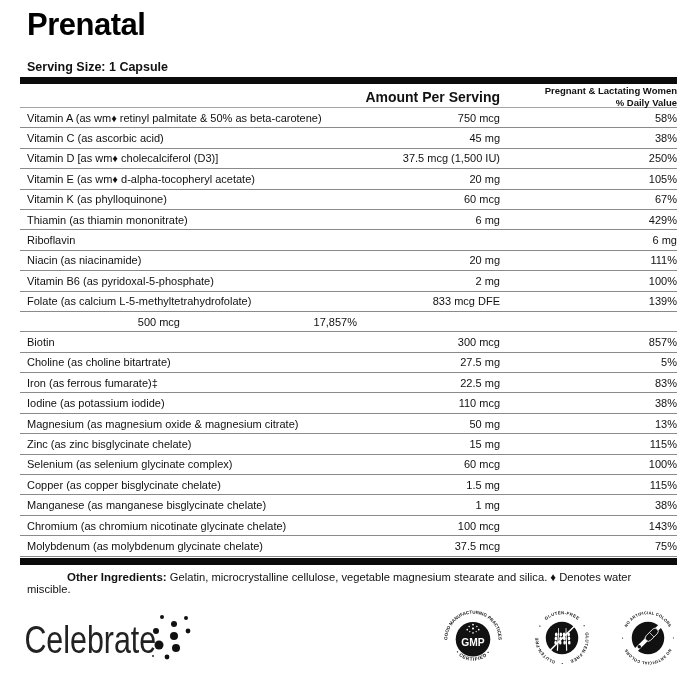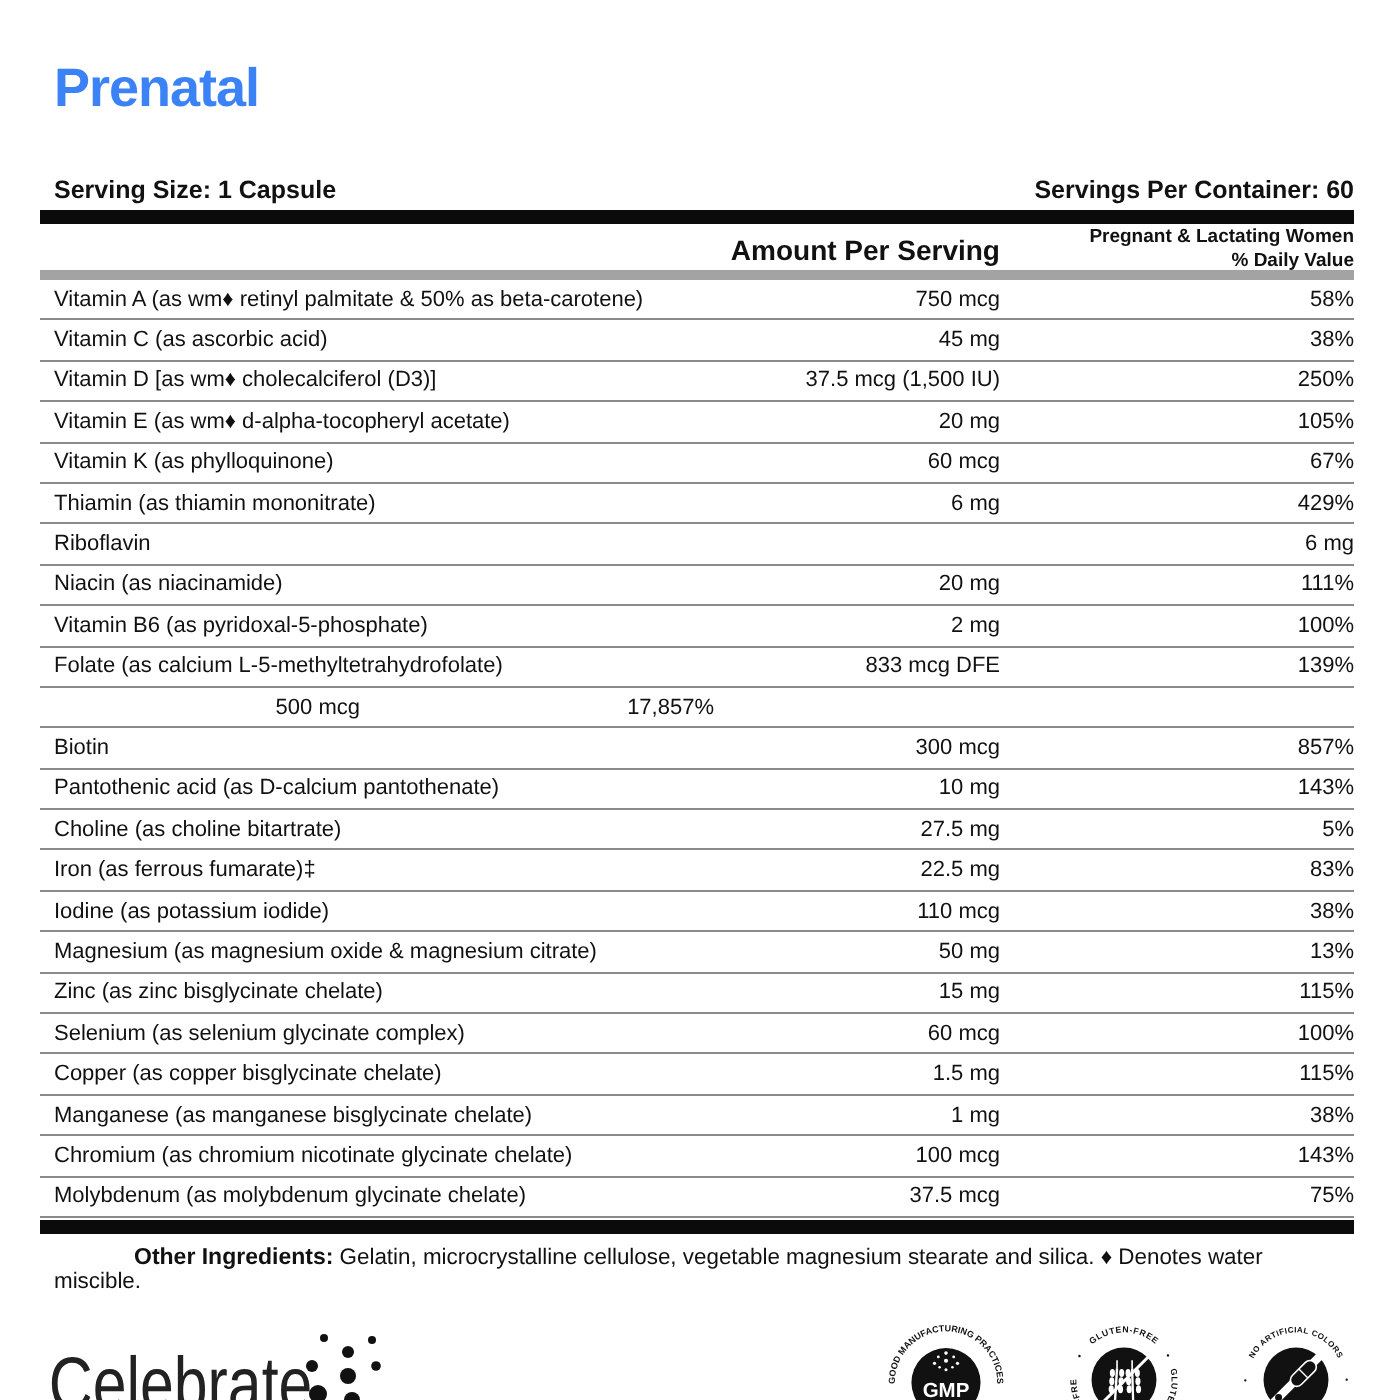--- a/index.html
+++ b/index.html
@@ -1,31 +1,31 @@
 <!DOCTYPE html>
 <html><head>
 <meta charset="utf-8">
 <style>
   html,body{margin:0;padding:0;background:#fff;}
   .page{position:relative;width:700px;height:700px;background:#ffffff;
         font-family:"Liberation Sans",sans-serif;color:#111;overflow:hidden;}
   .sheet{margin-left:20px;width:657px;}
-  .title{font-size:27px;font-weight:800;letter-spacing:-0.5px;color:#3b82f6;
-         margin:0;padding:29px 0 0 7px;}
+  .title{font-size:31px;font-weight:800;letter-spacing:-0.5px;color:#000000;
+         margin:0;padding:7px 0 0 7px;}
   .serving-row{display:flex;justify-content:space-between;align-items:baseline;
-         margin-top:28px;font-size:12.5px;font-weight:bold;}
+         margin-top:17px;font-size:12.5px;font-weight:bold;}
   .serving-row .left{padding-left:7px;}
   .bar{height:7px;background:#0b0b0b;}
   .bar.top{margin-top:3px;}
   .bar.bottom{margin-top:1px;}
   .col-headers{display:flex;align-items:center;margin-top:2px;height:21px;}
   .col-headers .spacer{flex:1;}
   .col-headers .amt-head{width:160px;text-align:right;font-size:14px;font-weight:bold;}
   .col-headers .dv-head{width:177px;text-align:right;font-size:9.5px;font-weight:bold;line-height:1.2;}
-  .rows{border-top:5px solid #a3a3a3;}
+  .rows{border-top:1px solid #a3a3a3;}
   .row{display:flex;align-items:center;height:19.4px;border-bottom:1px solid #8a8a8a;
        font-size:11px;}
   .row .c-name{flex:1;padding-left:7px;white-space:nowrap;}
   .row .c-amt{width:160px;text-align:right;white-space:nowrap;}
   .row .c-dv{width:177px;text-align:right;white-space:nowrap;}
   .other{margin:6px 0 0 0;padding-left:7px;font-size:11.2px;}
   .other b{font-size:11.5px;margin-left:40px;}
   .bottom-row{display:flex;align-items:center;margin-top:10px;height:66px;}
   .logo{margin-left:2px;}
   .badges{margin-left:auto;display:flex;gap:28px;align-items:center;margin-right:0px;}
@@ -34,21 +34,20 @@
 </head>
 <body>
 
 <div class="page">
   <div class="sheet">
 
     <h1 class="title">Prenatal</h1>
 
     <div class="serving-row">
       <span class="left">Serving Size: 1 Capsule</span>
-      <span class="right">Servings Per Container: 60</span>
     </div>
 
     <div class="bar top"></div>
 
     <div class="col-headers">
       <div class="spacer"></div>
       <div class="amt-head">Amount Per Serving</div>
       <div class="dv-head">
         <div>Pregnant &amp; Lactating Women</div>
         <div>% Daily Value</div>
@@ -106,25 +105,20 @@
           <div class="c-dv">139%</div>
         </div>
         <div class="row">
           <div class="c-amt">500 mcg</div>
           <div class="c-dv">17,857%</div>
         </div>
         <div class="row">
           <div class="c-name">Biotin</div>
           <div class="c-amt">300 mcg</div>
           <div class="c-dv">857%</div>
-        </div>
-        <div class="row">
-          <div class="c-name">Pantothenic acid (as D-calcium pantothenate)</div>
-          <div class="c-amt">10 mg</div>
-          <div class="c-dv">143%</div>
         </div>
         <div class="row">
           <div class="c-name">Choline (as choline bitartrate)</div>
           <div class="c-amt">27.5 mg</div>
           <div class="c-dv">5%</div>
         </div>
         <div class="row">
           <div class="c-name">Iron (as ferrous fumarate)‡</div>
           <div class="c-amt">22.5 mg</div>
           <div class="c-dv">83%</div>

